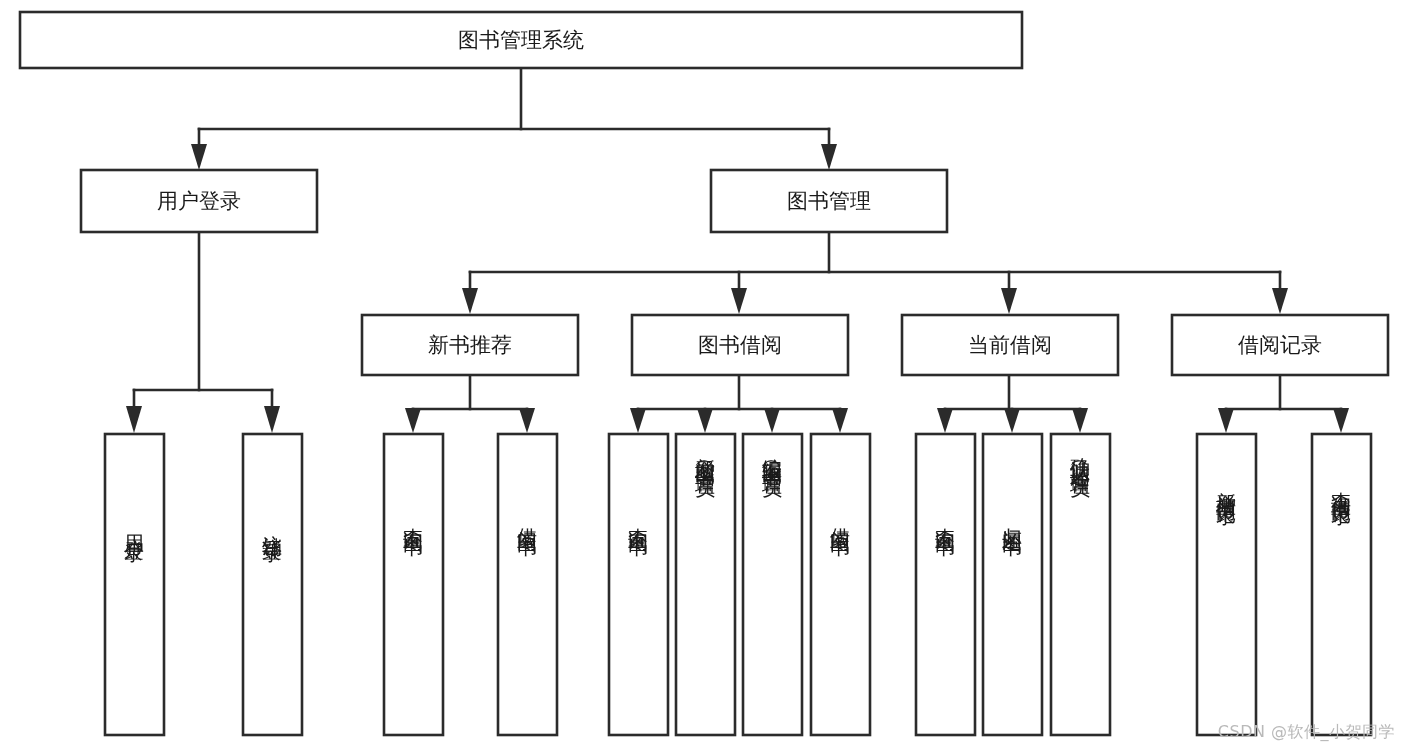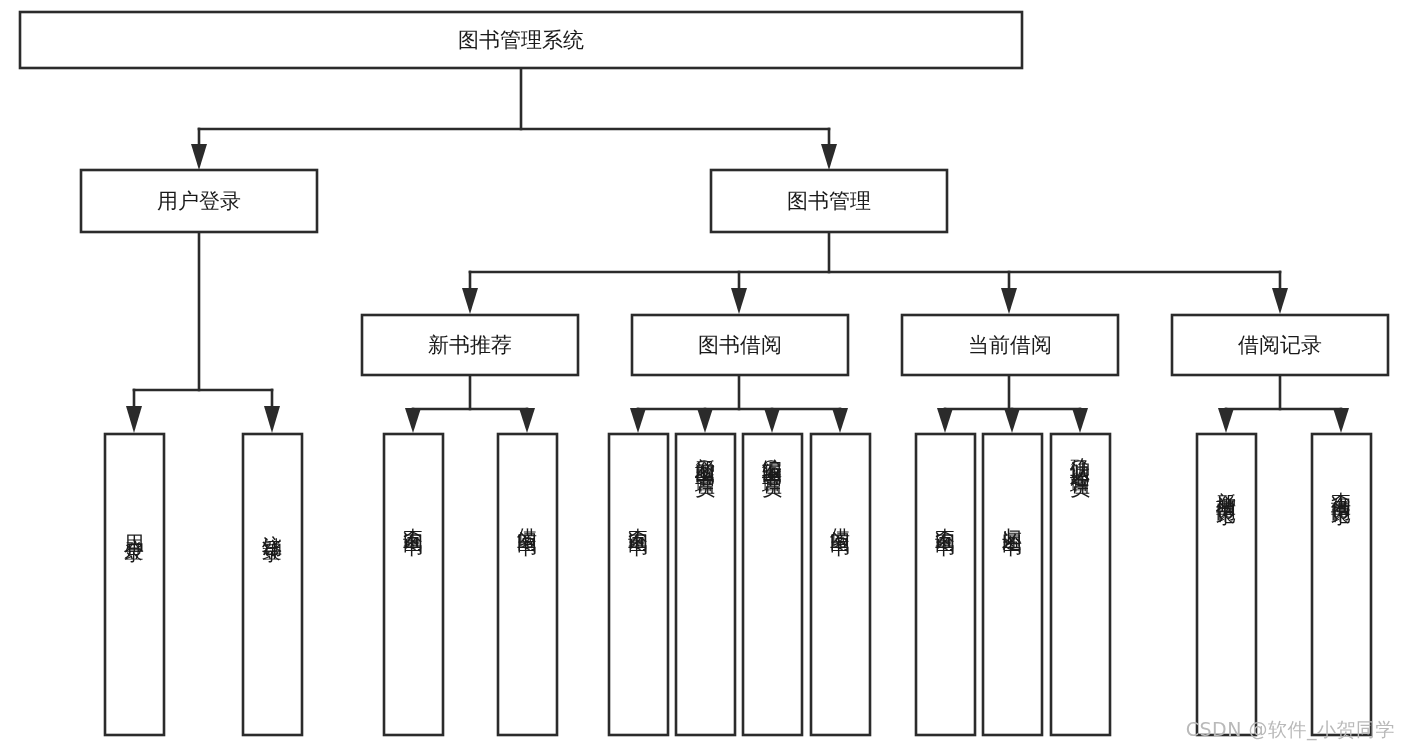--- a/index.html
+++ b/index.html
@@ -66,21 +66,21 @@
     position: absolute;
     display: flex;
     align-items: flex-start;
     justify-content: center;
   }
   .watermark {
     position: absolute;
     right: 10px;
     bottom: 4px;
     font-family: "DejaVu Sans", "Liberation Sans", sans-serif;
-    font-size: 19px;
+    font-size: 16px;
     color: #b9b9b9;
     white-space: nowrap;
     letter-spacing: 0.5px;
   }
 </style>
 </head>
 <body>
 
 <div id="diagram-root">
 

